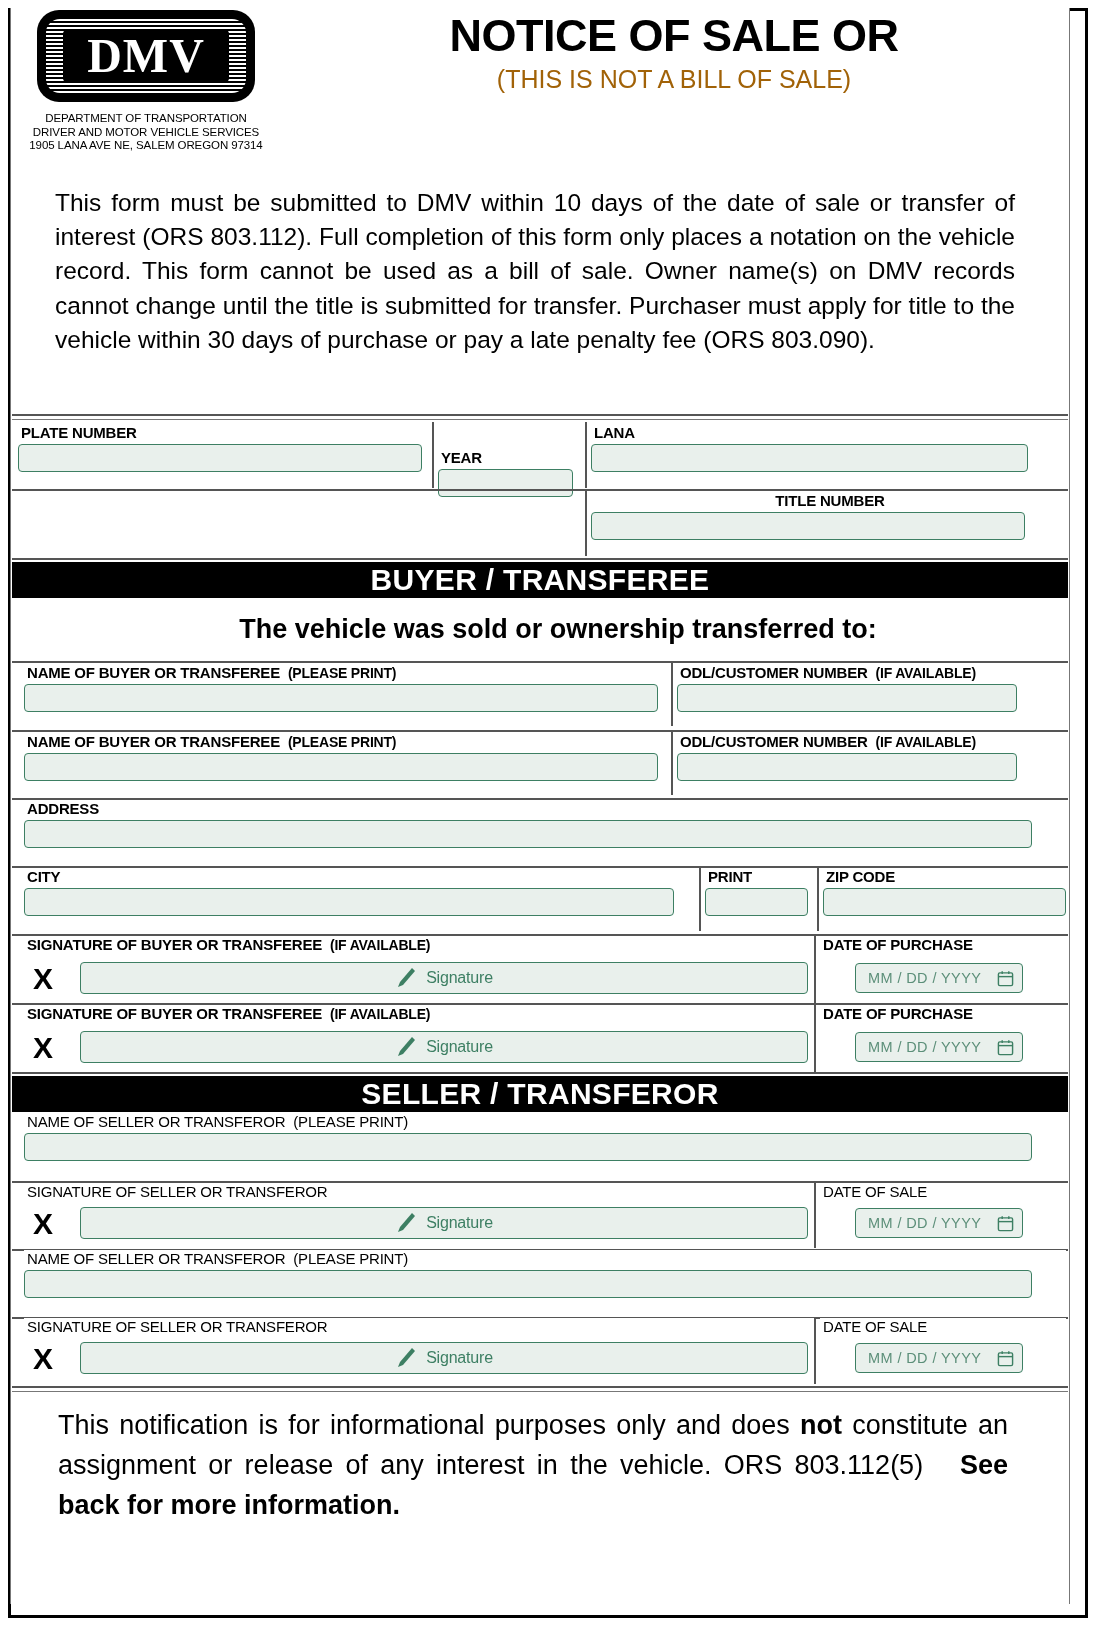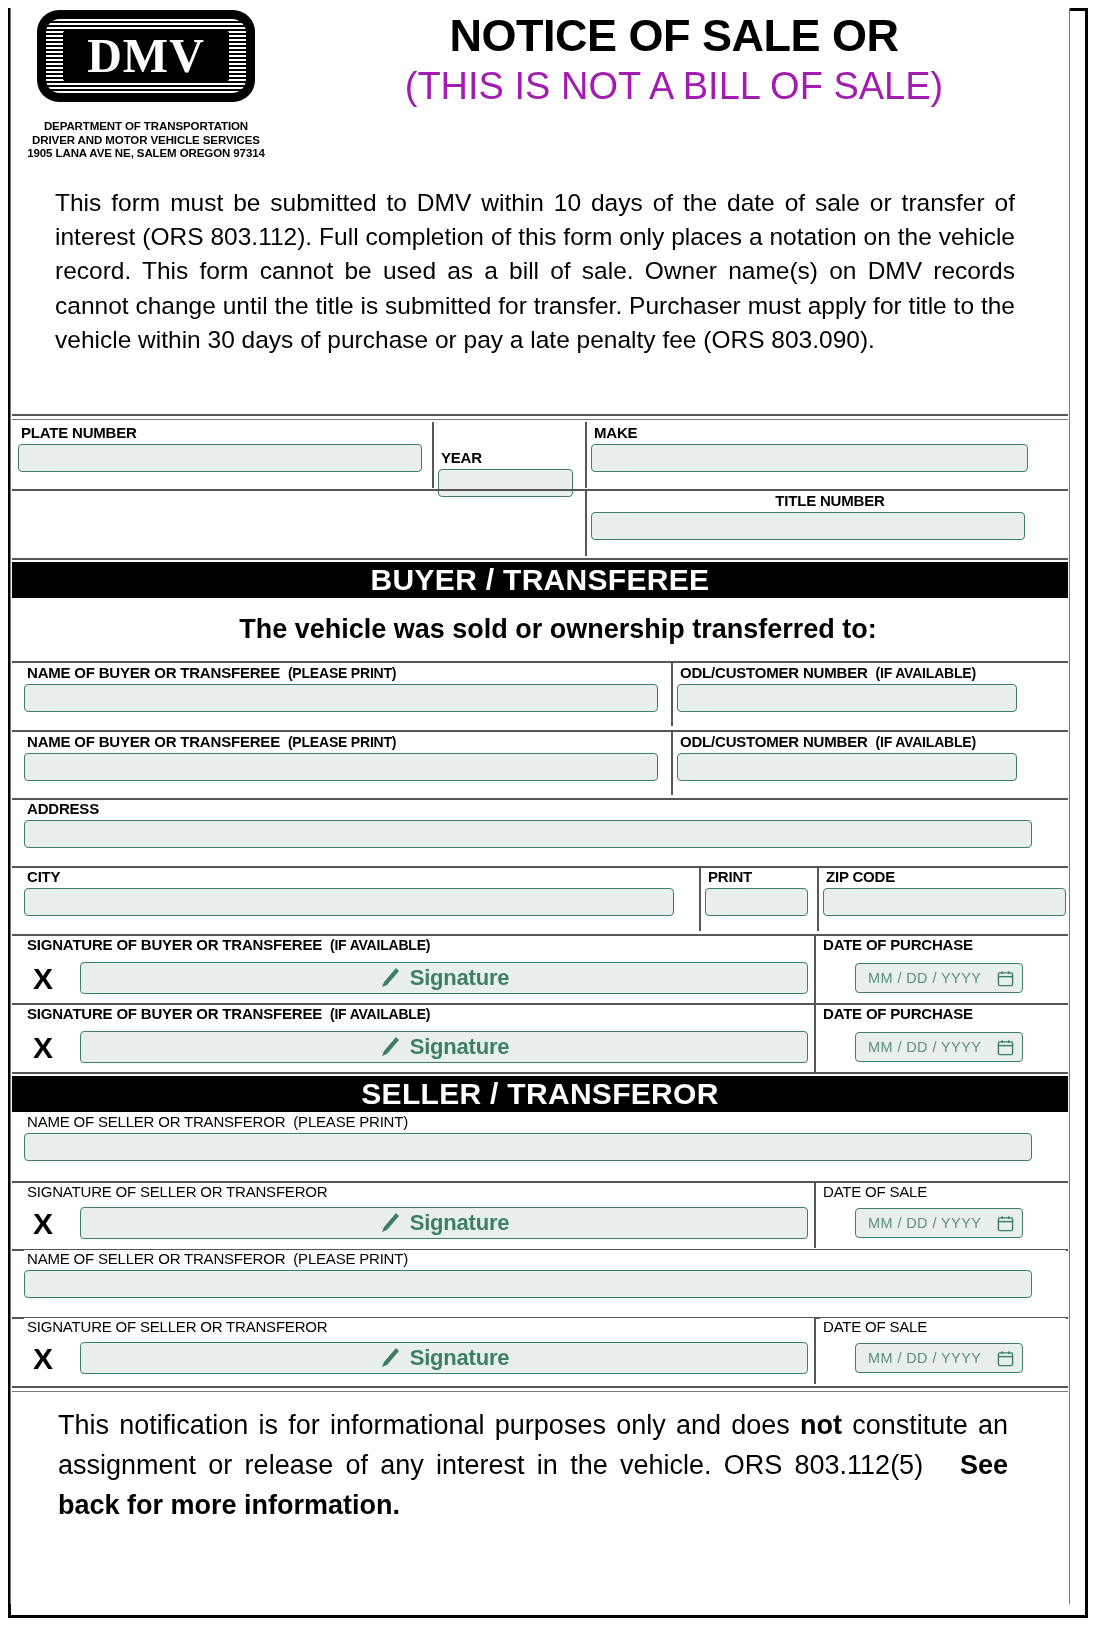--- a/index.html
+++ b/index.html
@@ -78,44 +78,44 @@
     position: relative;
     z-index: 3;
     color: #fff;
     font-family: "Liberation Serif", serif;
     font-weight: bold;
     font-size: 48px;
     letter-spacing: 1px;
     line-height: 1;
   }
   .logo-sub {
-    margin-top: 18px;
+    margin-top: 10px;
     font-size: 11.5px;
-    font-weight: bold;
+    font-weight: normal;
     line-height: 1.18;
     color: #000;
     letter-spacing: -0.1px;
   }
   .title-block {
     flex: 1 1 auto;
     padding-top: 10px;
     text-align: center;
   }
   .title-main {
     font-size: 45px;
     font-weight: bold;
     line-height: 1.07;
     letter-spacing: -0.5px;
     color: #000;
   }
   .title-sub {
-    font-size: 38px;
+    font-size: 25px;
     line-height: 1.2;
     margin-top: 4px;
-    color: #a21caf;
+    color: #a16207;
   }
 
   
   .intro {
     position: absolute;
     left: 55px; top: 186px;
     width: 960px;
     font-size: 24.5px;
     line-height: 34.2px;
     text-align: justify;
@@ -202,22 +202,22 @@
     border: 1.5px solid #3d7f63;
     border-radius: 4px;
     height: 32px;
     display: flex;
     align-items: center;
     justify-content: center;
     gap: 9px;
   }
   .sig-text {
     color: #3d7f63;
-    font-size: 22px;
-    font-weight: bold;
+    font-size: 16px;
+    font-weight: normal;
     letter-spacing: -0.2px;
   }
   .pen-icon { display: block; }
 
   .date-field {
     position: absolute;
     background: #e9f0ec;
     border: 1.5px solid #3d7f63;
     border-radius: 4px;
     height: 30px;
@@ -280,21 +280,21 @@
     <div class="cell-label">PLATE NUMBER</div>
     <div class="inp" style="width:404px;"></div>
   </div>
   <div class="vline" style="left:432px; top:422px; height:66px;"></div>
   <div class="cell" style="left:438px; top:449px; width:145px; height:62px;">
     <div class="cell-label">YEAR</div>
     <div class="inp" style="width:135px;"></div>
   </div>
   <div class="vline" style="left:585px; top:422px; height:66px;"></div>
   <div class="cell" style="left:591px; top:424px; width:475px; height:62px;">
-    <div class="cell-label">MAKE</div>
+    <div class="cell-label">LANA</div>
     <div class="inp" style="width:437px;"></div>
   </div>
 
   <div class="hrule" style="top:489px;"></div>
 
   <div class="vline" style="left:585px; top:490px; height:66px;"></div>
   <div class="cell" style="left:591px; top:492px; width:475px; height:62px;text-align:center;">
     <div class="cell-label">TITLE NUMBER</div>
     <div class="inp" style="width:434px;"></div>
   </div>

